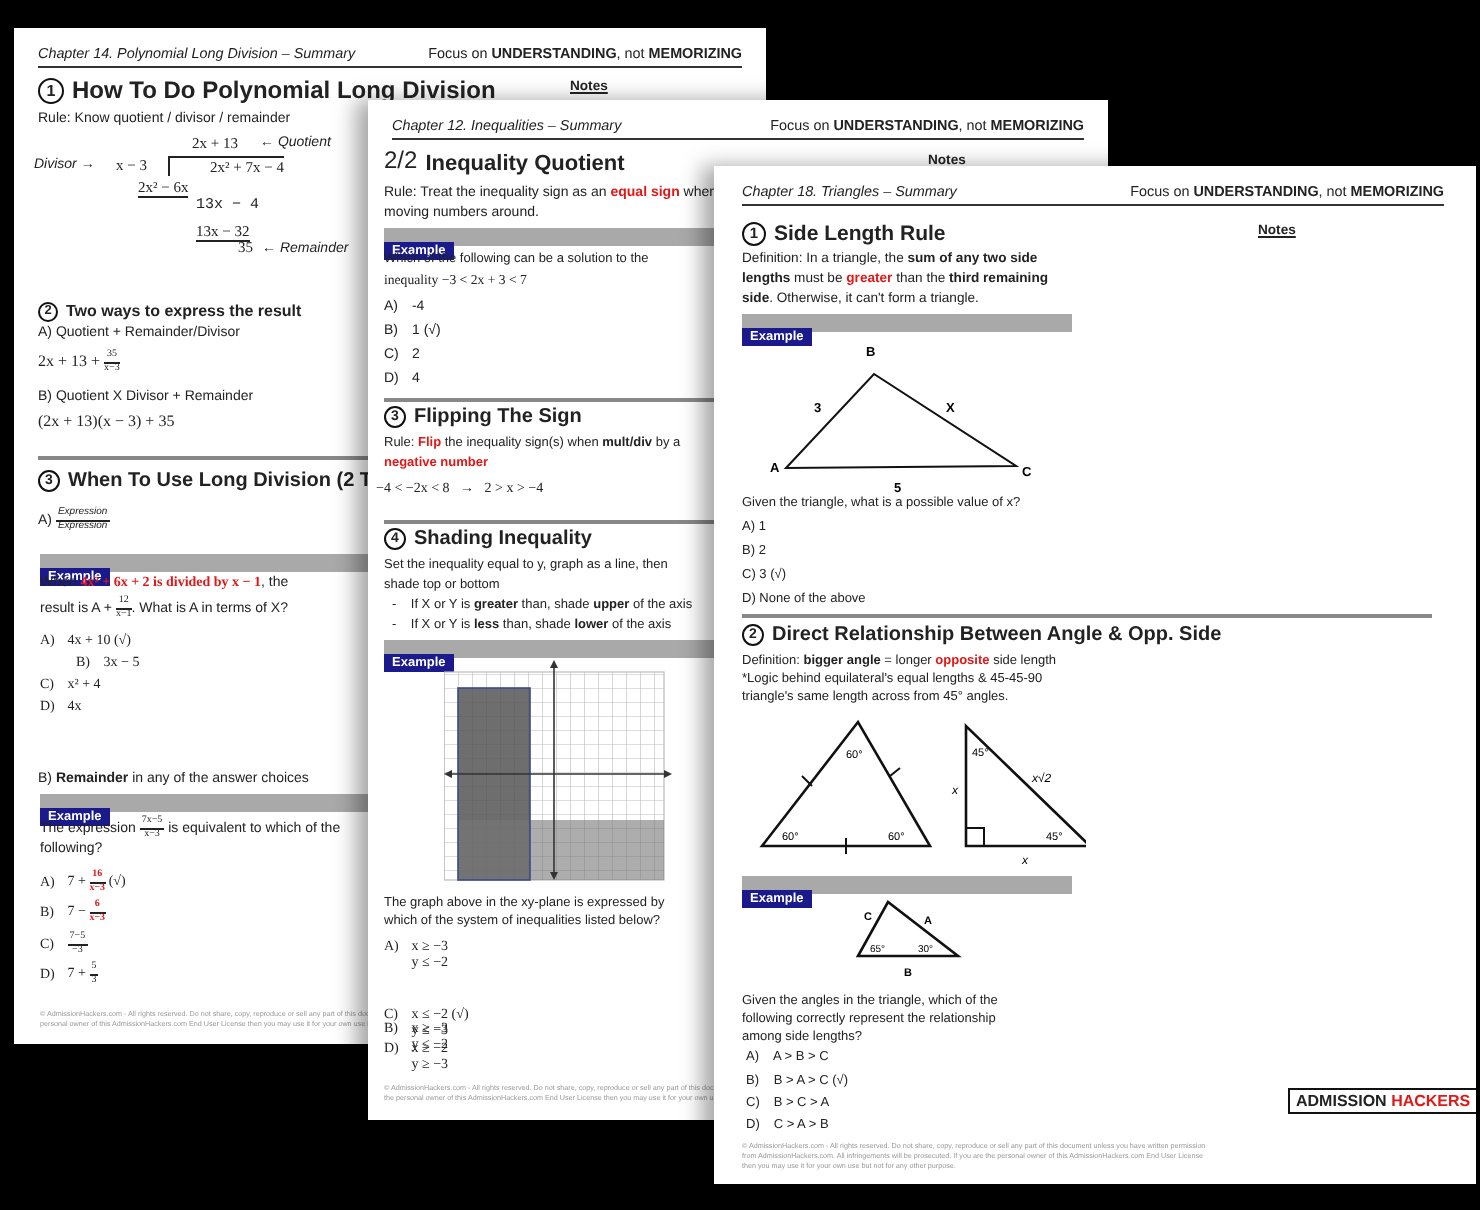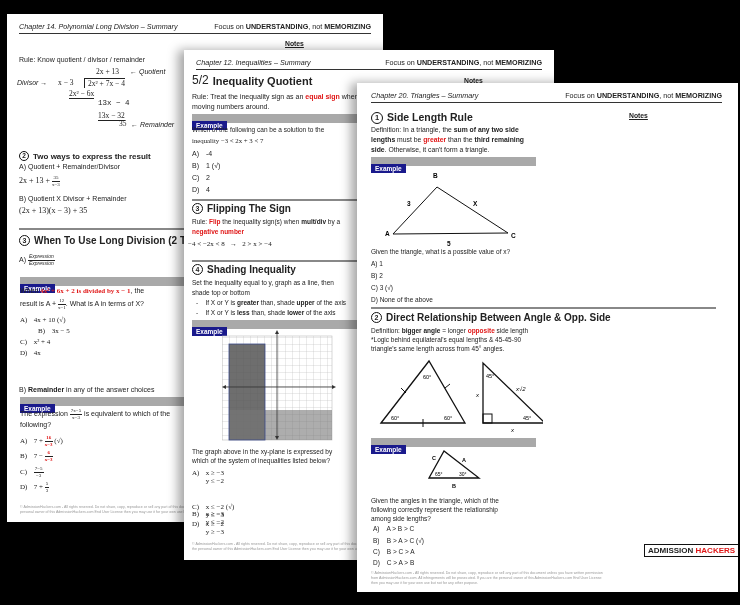--- a/index.html
+++ b/index.html
@@ -35,27 +35,28 @@
 </head>
 <body>
 
 <div class="page" id="p1">
   <div class="hdr">
     <span class="ch">Chapter 14. Polynomial Long Division – Summary</span>
     <span class="focus"><span>Focus on </span><b>UNDERSTANDING</b><span>, not </span><b>MEMORIZING</b></span>
   </div>
   <div class="notes" style="left:278px; top:26px;">Notes</div>
 
+  <div class="sec-title" style="left:12px; top:24px; font-size:12px;"><span class="num">1</span><span>How To Do Polynomial Long Division</span></div>
   <div class="txt" style="left:12px; top:41px;">Rule: Know quotient / divisor / remainder</div>
 
   <div class="txt math" style="left:89px; top:53px; font-size:7.5px;">2x + 13</div>
   <div class="txt" style="left:123px; top:53px; font-style:italic;">← Quotient</div>
   <div class="txt" style="left:10px; top:64px; font-style:italic;">Divisor →</div>
   <div class="txt math" style="left:51px; top:64px; font-size:7.5px;">x − 3</div>
-  <div class="txt math" style="left:77px; top:64px; font-size:7.5px; border-top:0.8px solid #222; border-left:0.8px solid #222; padding-left:3px; line-height:9px;">2x² + 7x − 4</div>
+  <div class="txt math" style="left:77px; top:64px; font-size:7.5px; border-top:0.8px solid #222; border-left:0.8px solid #222; padding-left:20px; line-height:9px;">2x² + 7x − 4</div>
   <div class="txt math" style="left:62px; top:75px; font-size:7.5px; border-bottom:0.8px solid #222; line-height:9px;">2x² − 6x</div>
   <div class="txt math" style="left:91px; top:84px; font-size:7.5px;font-family:Liberation Mono, monospace;">13x − 4</div>
   <div class="txt math" style="left:91px; top:97px; font-size:7.5px; border-bottom:0.8px solid #222; line-height:9px;">13x − 32</div>
   <div class="txt math" style="left:112px; top:105px; font-size:7.5px;">35</div>
   <div class="txt" style="left:124px; top:106px; font-style:italic;">← Remainder</div>
 
   <div class="sec-title" style="left:12px; top:137px; font-size:8px;"><span class="num" style="width:10px;height:10px;line-height:8px;font-size:6.5px;">2</span><span>Two ways to express the result</span></div>
   <div class="txt" style="left:12px; top:148px;">A) Quotient + Remainder/Divisor</div>
   <div class="txt math" style="left:12px; top:161px; font-size:8px;"><span>2x + 13 + </span><span class="frac"><span class="n">35</span><span class="d">x−3</span></span></div>
   <div class="txt" style="left:12px; top:180px;">B) Quotient X Divisor + Remainder</div>
@@ -85,21 +86,21 @@
   <div class="footer" style="left:13px; top:491px; width:360px;">© AdmissionHackers.com - All rights reserved. Do not share, copy, reproduce or sell any part of this document unless you have written permission from AdmissionHackers.com. All infringements will be prosecuted. If you are the personal owner of this AdmissionHackers.com End User License then you may use it for your own use but not for any other purpose.</div>
 </div>
 
 <div class="page" id="p2">
   <div class="hdr">
     <span class="ch">Chapter 12. Inequalities – Summary</span>
     <span class="focus"><span>Focus on </span><b>UNDERSTANDING</b><span>, not </span><b>MEMORIZING</b></span>
   </div>
   <div class="notes" style="left:280px; top:27px;">Notes</div>
 
-  <div class="sec-title" style="left:8px; top:25px;"><span class="num" style="width:auto;border:none;font-size:12px;font-weight:normal;">5/2</span><span>Inequality Quotient</span></div>
+  <div class="sec-title" style="left:8px; top:25px;"><span class="num" style="width:auto;border:none;font-size:12px;font-weight:normal;">2/2</span><span>Inequality Quotient</span></div>
   <div class="txt" style="left:8px; top:42px; width:190px;"><span>Rule: Treat the inequality sign as an </span><span class="red">equal sign</span><span> when</span></div>
   <div class="txt" style="left:8px; top:52px;">moving numbers around.</div>
   <div class="example" style="left:8px; top:64px; width:180px;"><span>Example</span></div>
   <div class="txt" style="left:8px; top:75px; font-size:6.5px;">Which of the following can be a solution to the</div>
   <div class="txt math" style="left:8px; top:86px; font-size:6.8px;">inequality −3 &lt; 2x + 3 &lt; 7</div>
   <div class="choice" style="left:8px; top:100px;"><span class="lbl">A)</span> <span>-4</span></div>
   <div class="choice" style="left:8px; top:112px;"><span class="lbl">B)</span> <span>1</span> <span>(√)</span></div>
   <div class="choice" style="left:8px; top:124px;"><span class="lbl">C)</span> <span>2</span></div>
   <div class="choice" style="left:8px; top:136px;"><span class="lbl">D)</span> <span>4</span></div>
 
@@ -140,21 +141,21 @@
   <div class="choice math" style="left:8px; top:419px; line-height:8px;"><span class="lbl">A)</span> <span>x ≥ −3</span><br><span class="lbl"></span> <span>y ≤ −2</span></div>
   <div class="choice math" style="left:8px; top:432px; line-height:8px;margin-top:28px;"><span class="lbl">B)</span> <span>x ≥ −3</span><br><span class="lbl"></span> <span>y ≤ −2</span></div>
   <div class="choice math" style="left:8px; top:453px; line-height:8px;"><span class="lbl">C)</span> <span>x ≤ −2</span> <span>(√)</span><br><span class="lbl"></span> <span>y ≤ −3</span></div>
   <div class="choice math" style="left:8px; top:470px; line-height:8px;"><span class="lbl">D)</span> <span>x ≥ −2</span><br><span class="lbl"></span> <span>y ≥ −3</span></div>
 
   <div class="footer" style="left:8px; top:492px; width:355px;">© AdmissionHackers.com - All rights reserved. Do not share, copy, reproduce or sell any part of this document unless you have written permission from AdmissionHackers.com. All infringements will be prosecuted. If you are the personal owner of this AdmissionHackers.com End User License then you may use it for your own use but not for any other purpose.</div>
 </div>
 
 <div class="page" id="p3">
   <div class="hdr" style="left:14px; right:16px;">
-    <span class="ch">Chapter 20. Triangles – Summary</span>
+    <span class="ch">Chapter 18. Triangles – Summary</span>
     <span class="focus"><span>Focus on </span><b>UNDERSTANDING</b><span>, not </span><b>MEMORIZING</b></span>
   </div>
   <div class="notes" style="left:272px; top:29px;">Notes</div>
 
   <div class="sec-title" style="left:14px; top:28px; font-size:10.5px;"><span class="num" style="width:12px;height:12px;line-height:10px;font-size:7.5px;">1</span><span>Side Length Rule</span></div>
   <div class="txt" style="left:14px; top:42px; font-size:6.8px; white-space:nowrap;"><span>Definition: In a triangle, the </span><b>sum of any two side</b></div>
   <div class="txt" style="left:14px; top:52px; font-size:6.8px; white-space:nowrap;"><b>lengths</b><span> must be </span><span class="red">greater</span><span> than the </span><b>third remaining</b></div>
   <div class="txt" style="left:14px; top:62px; font-size:6.8px; white-space:nowrap;"><b>side</b><span>. Otherwise, it can't form a triangle.</span></div>
   <div class="example" style="left:14px; top:74px; width:165px;"><span>Example</span></div>
 

